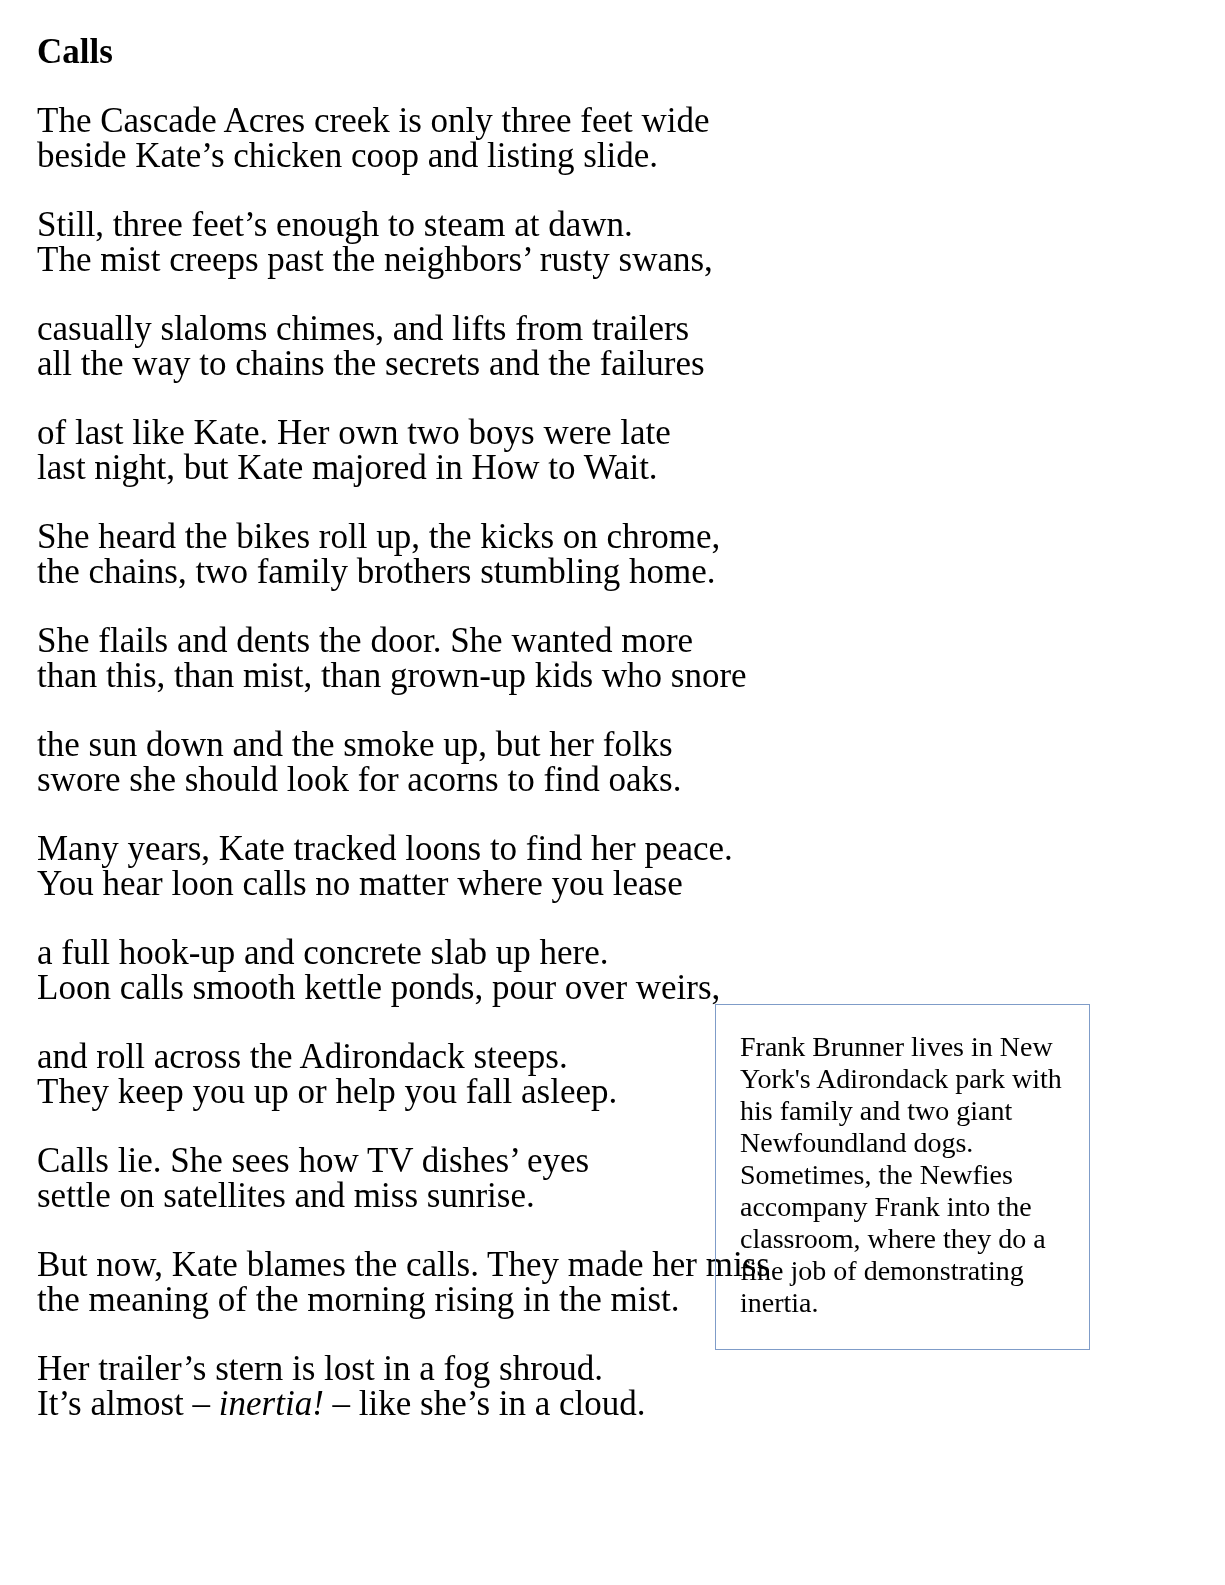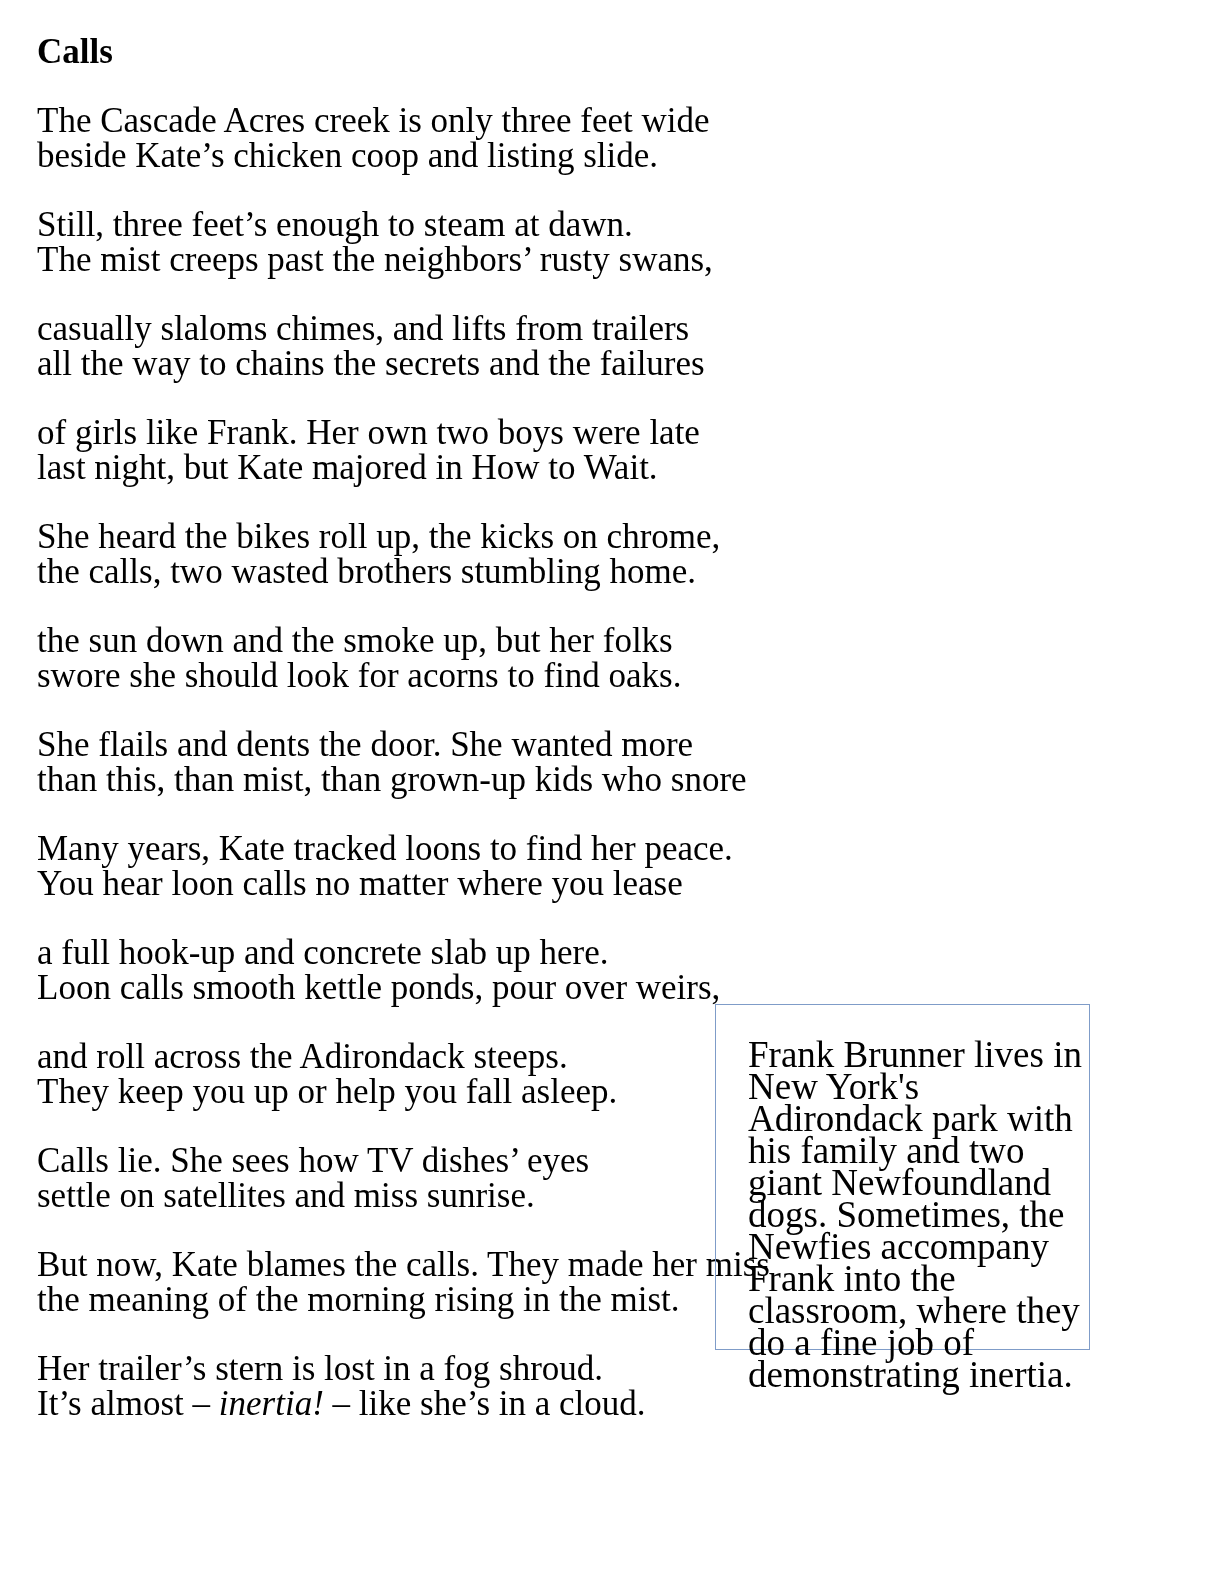--- a/index.html
+++ b/index.html
@@ -47,23 +47,23 @@
       width: 375px;
       height: 346px;
       border: 1.5px solid #7f9cc8;
       box-sizing: border-box;
     }
     .bio-text {
       position: absolute;
       left: 24px;
       top: 26px;
       width: 340px;
-      font-size: 37px;
+      font-size: 28px;
       line-height: 32px;
-      margin: 8px;
+      margin: 0;
     }
   </style>
 </head>
 <body>
 
 <h1 class="page-title">Calls</h1>
 
 <div class="poem">
   <p class="stanza">
     <span class="line">The Cascade Acres creek is only three feet wide</span>
@@ -71,34 +71,34 @@
   </p>
   <p class="stanza">
     <span class="line">Still, three feet’s enough to steam at dawn.</span>
     <span class="line">The mist creeps past the neighbors’ rusty swans,</span>
   </p>
   <p class="stanza">
     <span class="line">casually slaloms chimes, and lifts from trailers</span>
     <span class="line">all the way to chains the secrets and the failures</span>
   </p>
   <p class="stanza">
-    <span class="line">of girls like Frank. Her own two boys were late</span>
+    <span class="line">of last like Kate. Her own two boys were late</span>
     <span class="line">last night, but Kate majored in How to Wait.</span>
   </p>
   <p class="stanza">
     <span class="line">She heard the bikes roll up, the kicks on chrome,</span>
-    <span class="line">the calls, two wasted brothers stumbling home.</span>
+    <span class="line">the chains, two family brothers stumbling home.</span>
+  </p>
+  <p class="stanza">
+    <span class="line">She flails and dents the door. She wanted more</span>
+    <span class="line">than this, than mist, than grown-up kids who snore</span>
   </p>
   <p class="stanza">
     <span class="line">the sun down and the smoke up, but her folks</span>
     <span class="line">swore she should look for acorns to find oaks.</span>
-  </p>
-  <p class="stanza">
-    <span class="line">She flails and dents the door. She wanted more</span>
-    <span class="line">than this, than mist, than grown-up kids who snore</span>
   </p>
   <p class="stanza">
     <span class="line">Many years, Kate tracked loons to find her peace.</span>
     <span class="line">You hear loon calls no matter where you lease</span>
   </p>
   <p class="stanza">
     <span class="line">a full hook-up and concrete slab up here.</span>
     <span class="line">Loon calls smooth kettle ponds, pour over weirs,</span>
   </p>
   <p class="stanza">

